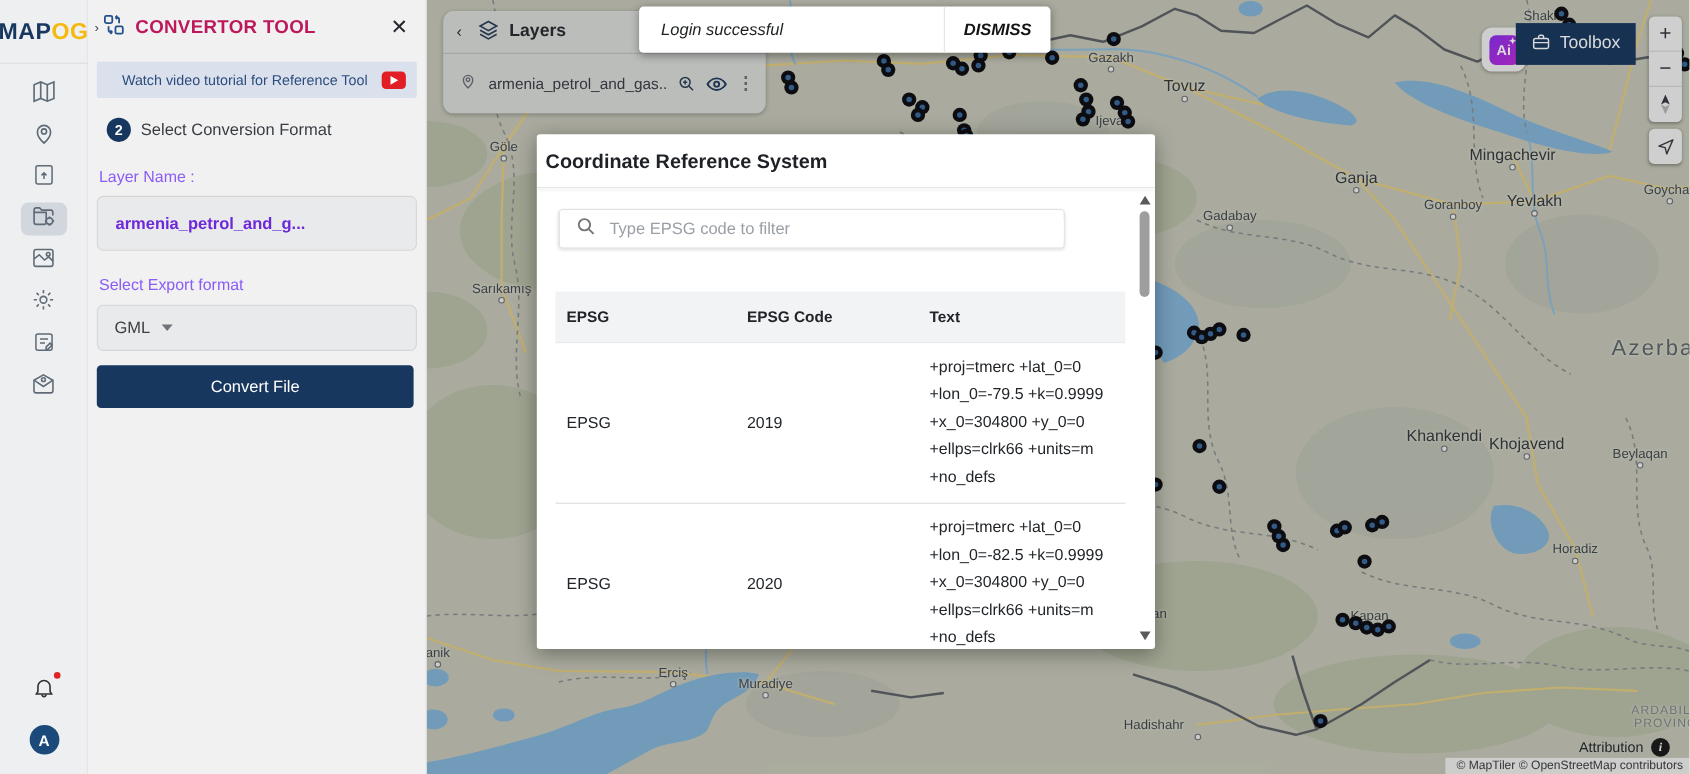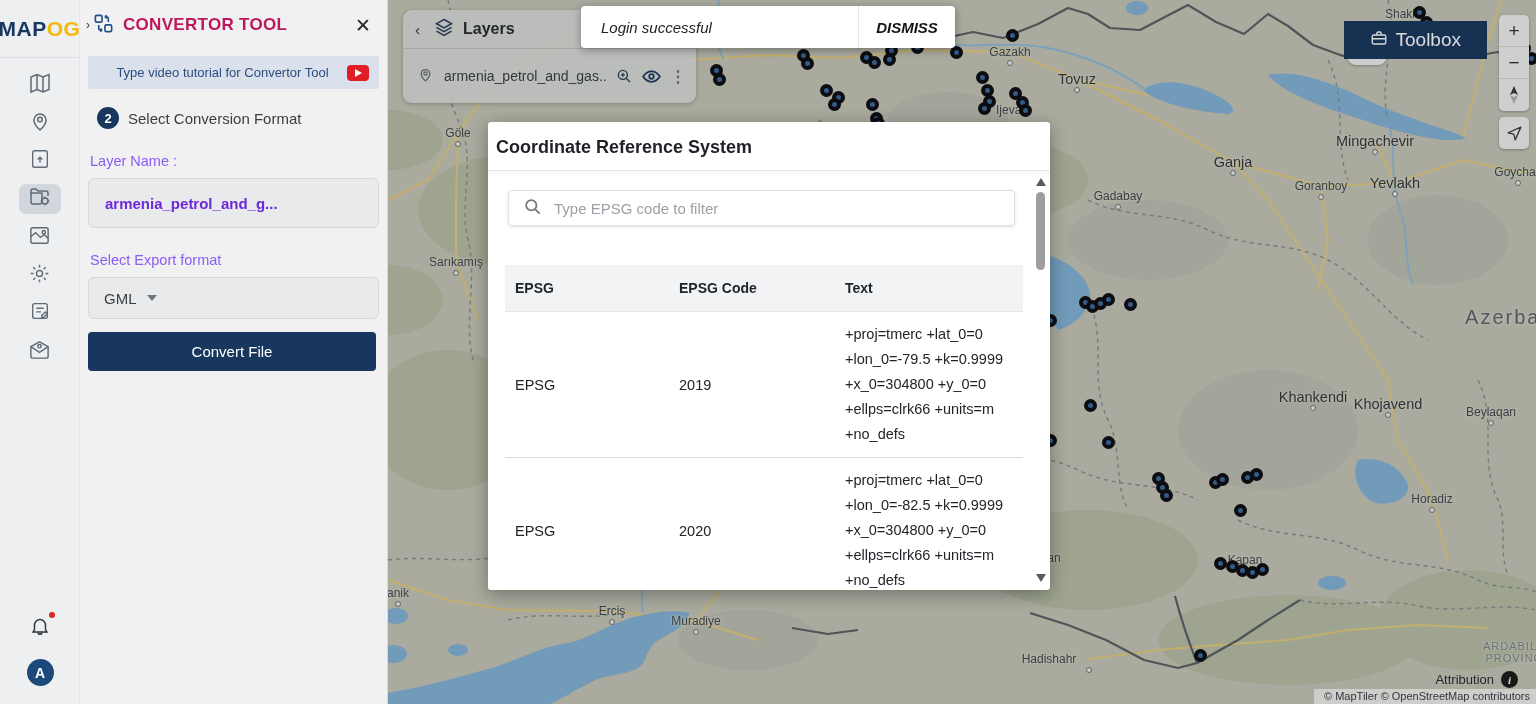--- a/index.html
+++ b/index.html
@@ -67,21 +67,21 @@
   #layers-head svg { margin-right:9px; }
   #layers-title { font-size:16px; font-weight:bold; color:#26292d; }
   #layer-row { height:55px; display:flex; align-items:center; padding:0 10px 0 14px; border-top:1px solid rgba(150,152,150,.35); cursor:pointer; }
   #layer-row-name { font-size:14px; color:#3a3e43; flex:1; margin-left:10px; white-space:nowrap; overflow:hidden; }
   .layer-act { margin-left:8px; cursor:pointer; display:flex; align-items:center; }
 
   
   #ai-btn { position:absolute; right:149px; top:25px; width:40px; height:40px; background:#f2f2f2; border-radius:9px; z-index:5; display:flex; align-items:center; justify-content:center; cursor:pointer; box-shadow:0 1px 3px rgba(0,0,0,.25); }
   #ai-inner { width:27px; height:27px; border-radius:6px; background:linear-gradient(135deg,#8b2ff0,#c12bd6); color:#fff; font-size:13px; font-weight:bold; display:flex; align-items:center; justify-content:center; position:relative; }
   #ai-spark { position:absolute; top:1px; right:2px; font-size:8px; color:#fff; }
-  #toolbox-btn { position:absolute; right:49px; top:21px; height:38px; background:#17375e; border:none; border-radius:0; color:#fff; font-size:19px; font-family:"Liberation Sans",sans-serif; padding:0 26px; display:flex; align-items:center; gap:8px; z-index:5; cursor:pointer; }
+  #toolbox-btn { position:absolute; right:49px; top:21px; height:38px; background:#17375e; border:none; border-radius:0; color:#fff; font-size:16px; font-family:"Liberation Sans",sans-serif; padding:0 14px; display:flex; align-items:center; gap:8px; z-index:5; cursor:pointer; }
   #zoom-stack { position:absolute; right:7px; top:15px; width:30px; background:#f4f4f4; border-radius:5px; z-index:5; box-shadow:0 1px 3px rgba(0,0,0,.3); }
   .zs-cell { height:32px; display:flex; align-items:center; justify-content:center; font-size:19px; color:#30343a; cursor:pointer; border-bottom:1px solid #d4d4d4; }
   .zs-cell:last-child { border-bottom:none; }
   #nav-btn { position:absolute; right:7px; top:117px; width:30px; height:32px; background:#f4f4f4; border-radius:5px; z-index:5; display:flex; align-items:center; justify-content:center; cursor:pointer; box-shadow:0 1px 3px rgba(0,0,0,.3); }
 
   #attrib-row { position:absolute; right:18px; bottom:16px; z-index:5; display:flex; align-items:center; gap:7px; }
   #attrib-label { font-size:13px; color:#26292d; text-shadow:0 0 3px #cfd1c4; }
   #attrib-info { width:17px; height:17px; border-radius:50%; background:#1a1a1a; color:#fff; font-size:11px; font-weight:bold; display:flex; align-items:center; justify-content:center; font-family:"Liberation Serif",serif; font-style:italic; cursor:pointer; }
   #credits-strip { position:absolute; right:0; bottom:0; z-index:5; background:rgba(255,255,255,.75); font-size:11px; color:#3a3d41; padding:1px 6px 2px 10px; }
 
@@ -90,21 +90,21 @@
   
   #toast { position:absolute; left:581px; top:6px; width:374px; height:42px; background:#fff; border-radius:4px; box-shadow:0 2px 8px rgba(0,0,0,.35); display:flex; align-items:center; z-index:40; }
   #toast-msg { flex:1; font-size:15px; font-style:italic; color:#1d2023; padding-left:20px; }
   #toast-divider { width:1px; height:42px; background:#e4e4e4; }
   #toast-dismiss { width:96px; text-align:center; font-size:15px; font-style:italic; font-weight:bold; color:#141414; cursor:pointer; background:none; border:none; font-family:"Liberation Sans",sans-serif; }
 
   
   #crs-modal { position:absolute; left:488px; top:122px; width:562px; height:468px; background:#fff; border-radius:3px; box-shadow:0 4px 18px rgba(0,0,0,.35); z-index:40; overflow:hidden; }
   #crs-title { font-size:18px; font-weight:bold; color:#1e2125; padding:15px 0 12px 8px; }
   #crs-title-divider { height:1px; background:#e6e6e6; box-shadow:0 2px 3px rgba(0,0,0,.12); }
-  #crs-search { position:absolute; left:20px; top:68px; width:507px; height:36px; border:1px solid #e0e0e0; border-radius:4px; box-shadow:0 1px 3px rgba(0,0,0,.14); display:flex; align-items:center; }
+  #crs-search { position:absolute; left:20px; top:68px; width:460px; height:36px; border:1px solid #e0e0e0; border-radius:4px; box-shadow:0 1px 3px rgba(0,0,0,.14); display:flex; align-items:center; }
   #crs-search input { border:none; outline:none; flex:1; font-size:15px; color:#3c4043; font-family:"Liberation Sans",sans-serif; }
   #crs-search input::placeholder { color:#9aa0a6; }
   #crs-search svg { margin:0 12px 0 14px; }
   #crs-table { position:absolute; left:17px; top:143px; width:518px; }
   .crs-grid { display:grid; grid-template-columns:164px 166px 1fr; }
   #crs-thead { background:#f2f3f5; height:46px; align-items:center; }
   #crs-thead div { font-size:14px; font-weight:bold; color:#212529; padding-left:10px; }
   .crs-row { border-bottom:1px solid #dcdcdc; padding:10px 0; }
   .crs-row:first-child { border-top:1px solid #e8e8e8; }
   .crs-cell { font-size:14.5px; color:#212529; padding-left:10px; display:flex; align-items:center; }
@@ -195,21 +195,21 @@
       <span id="panel-collapse">›</span>
       <span><svg width="23" height="23" viewBox="0 0 24 24">
             <rect x="3.5" y="3.5" width="7" height="7" rx="1.5"></rect>
             <rect x="13.5" y="13.5" width="7" height="7" rx="1.5"></rect>
             <path d="M17 10.5V7a2 2 0 0 0-2-2h-1.5M13.5 5l1.8-1.6M13.5 5l1.8 1.6M7 13.5V17a2 2 0 0 0 2 2h1.5M10.5 19l-1.8-1.6M10.5 19l-1.8 1.6"></path>
           </svg></span>
       <span id="panel-title">CONVERTOR TOOL</span>
       <span id="panel-close">✕</span>
     </div>
     <div id="watch-bar">
-      <span id="watch-text">Type video tutorial for Convertor Tool</span>
+      <span id="watch-text">Watch video tutorial for Reference Tool</span>
       <span id="yt-icon"></span>
     </div>
     <div id="step-row">
       <span id="step-circle">2</span>
       <span id="step-label">Select Conversion Format</span>
     </div>
     <div class="panel-label">Layer Name :</div>
     <div class="panel-box" id="layer-name-box">
       <span id="layer-name-value">armenia_petrol_and_g...</span>
     </div>

